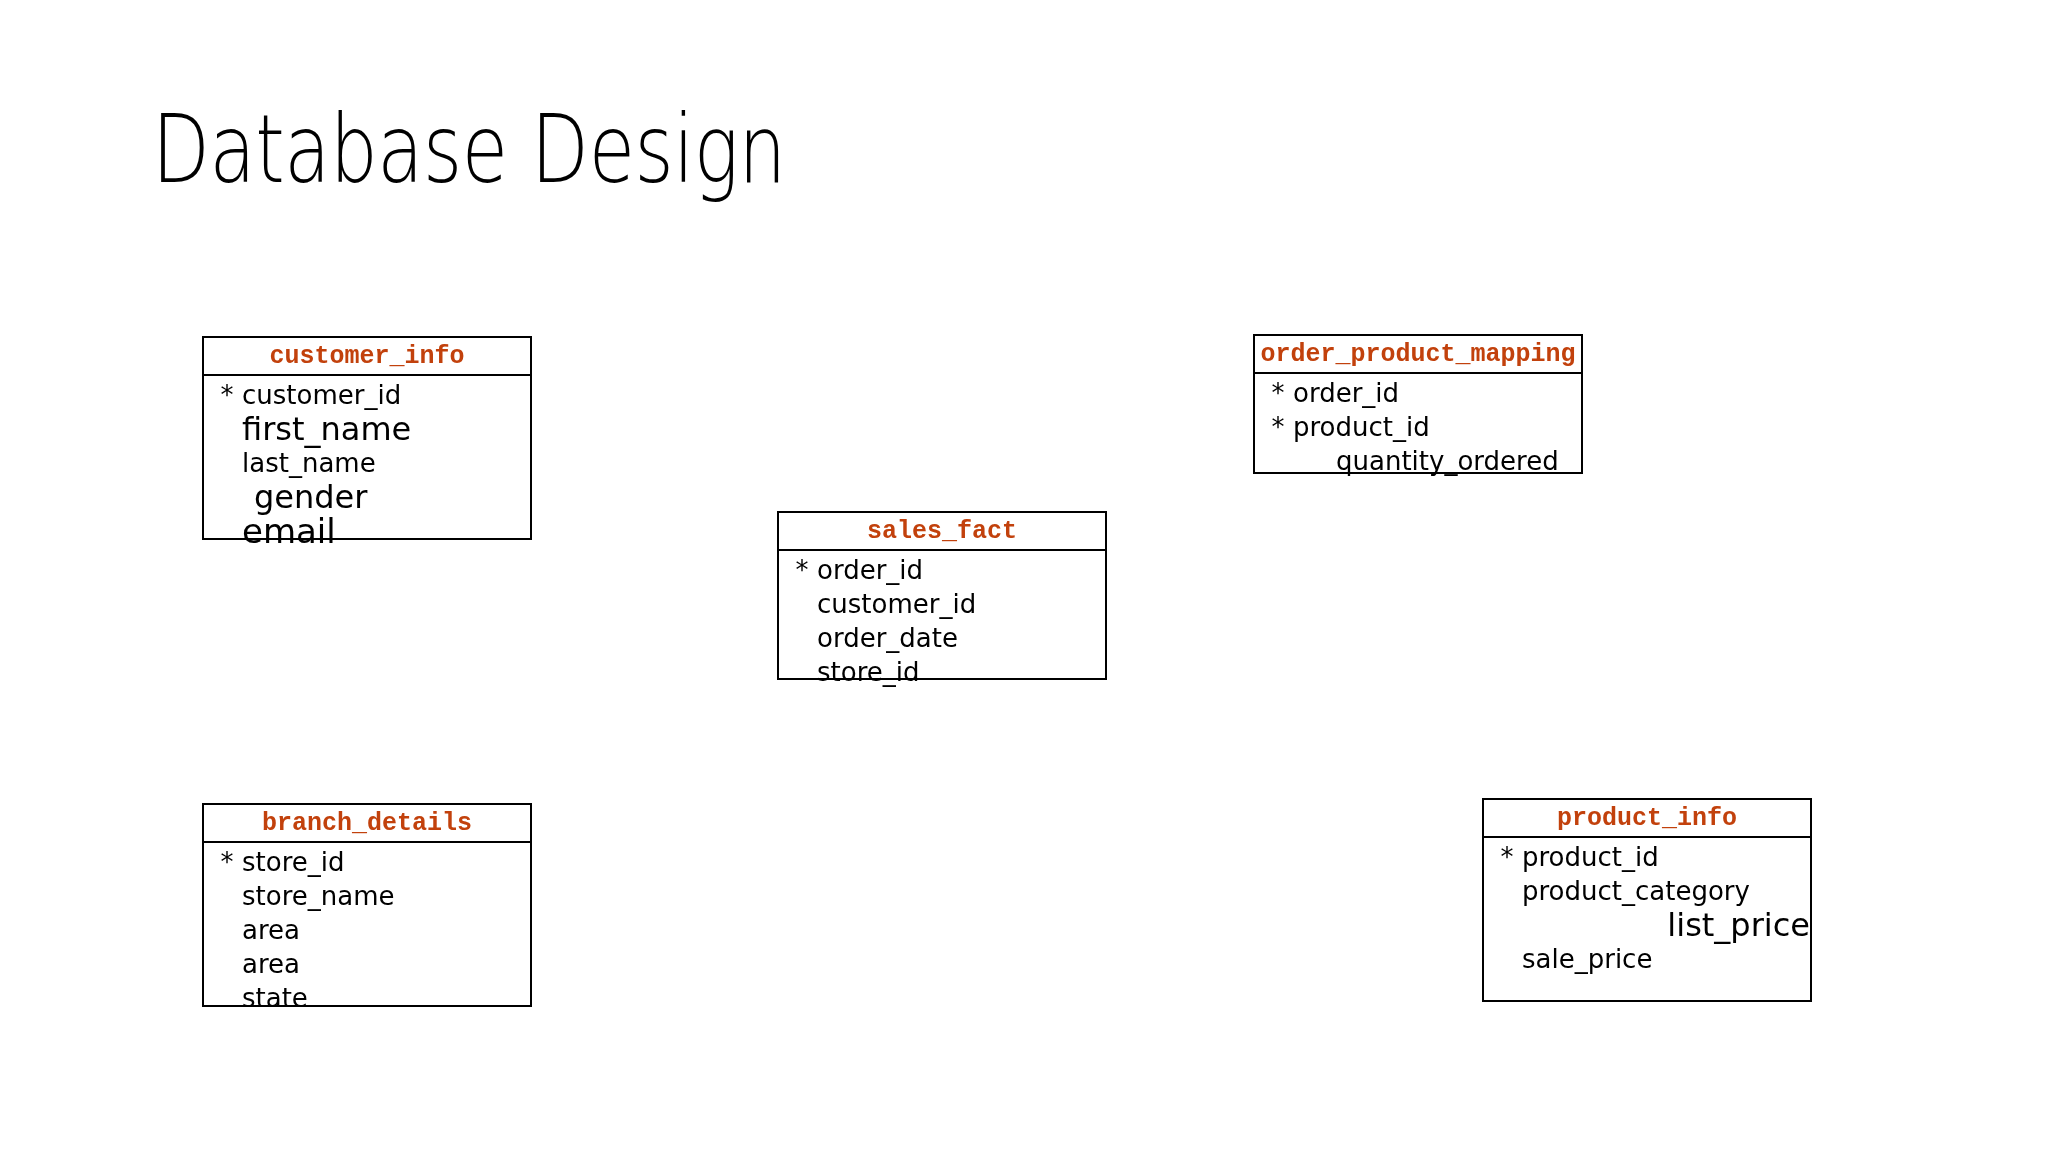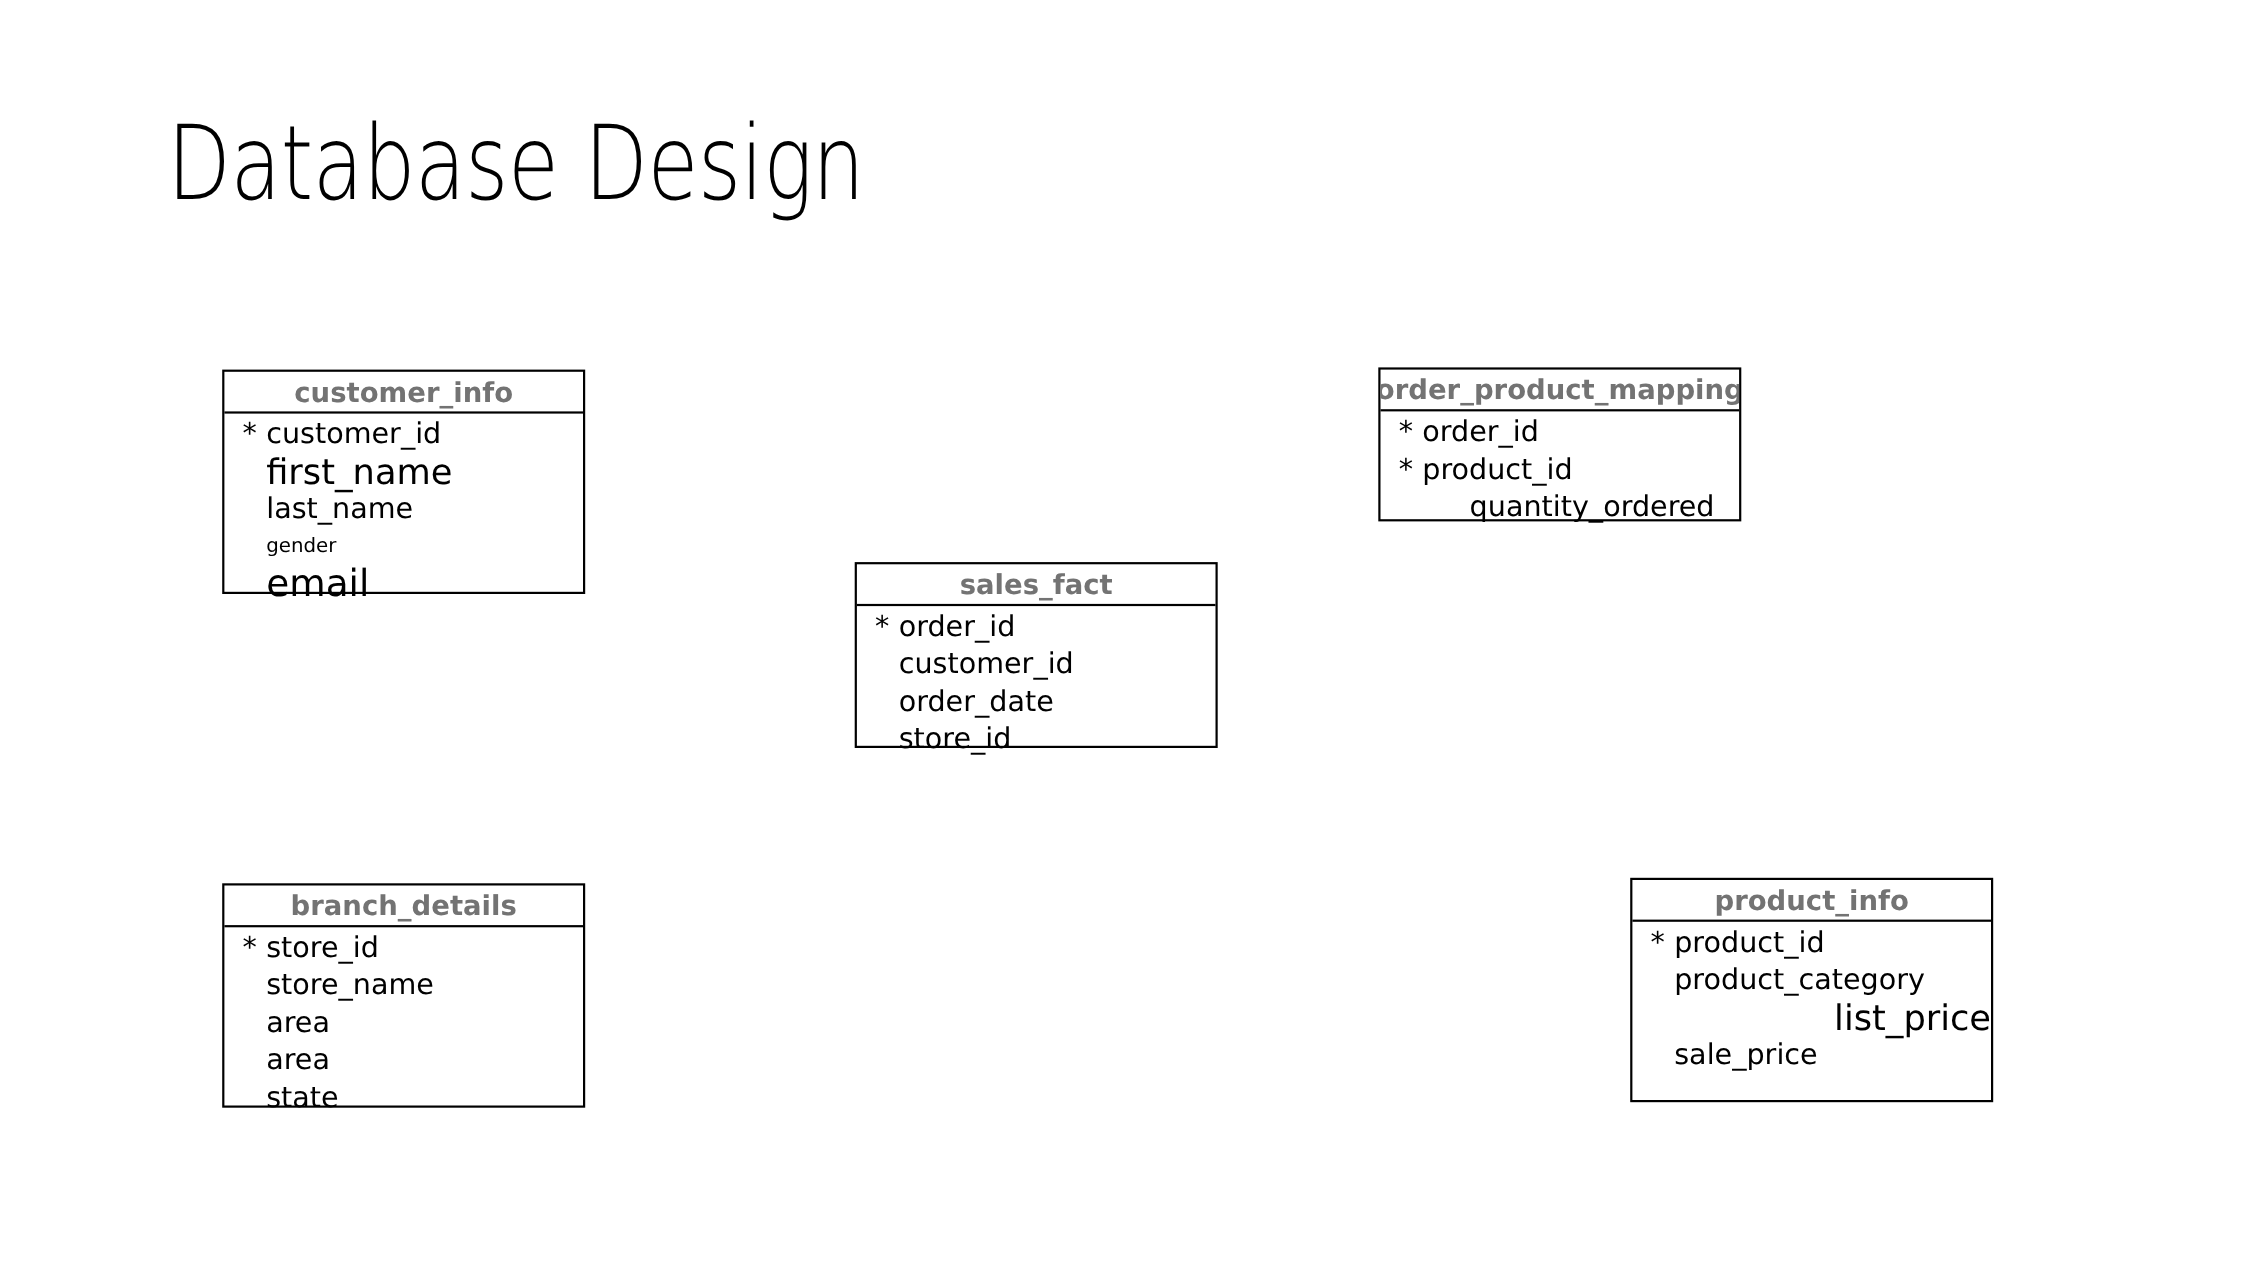--- a/index.html
+++ b/index.html
@@ -39,27 +39,28 @@
     box-sizing: border-box;
     background: #ffffff;
     border: 2.2px solid #000000;
     font-family: "DejaVu Sans", "Liberation Sans", sans-serif;
   }
   .entity-header {
     box-sizing: border-box;
     width: 100%;
     text-align: center;
     font-weight: bold;
-    color: #737373;
+    color: #c2410c;
     border-bottom: 2.2px solid #000000;
     white-space: nowrap;
     overflow: hidden;
     display: flex;
     align-items: center;
     justify-content: center;
+    font-family: Liberation Mono, monospace;
   }
   .entity-fields {
     box-sizing: border-box;
     width: 100%;
     padding: 2px 0 0 0;
   }
   .field-row {
     display: flex;
     align-items: baseline;
     color: #000000;
@@ -91,21 +92,21 @@
             <span class="field-name">customer_id</span>
           </div>
           <div class="field-row" style="height: 34px; font-size: 32px; line-height: 34px;">
             <span class="field-key" style="width: 30px; margin-left: 8px;"></span>
             <span class="field-name">first_name</span>
           </div>
           <div class="field-row" style="height: 34px; font-size: 26px; line-height: 34px;">
             <span class="field-key" style="width: 30px; margin-left: 8px;"></span>
             <span class="field-name">last_name</span>
           </div>
-          <div class="field-row" style="height: 34px; font-size: 18px; line-height: 34px;">
+          <div class="field-row" style="height: 34px; font-size: 32px; line-height: 34px; padding-left: 12px;">
             <span class="field-key" style="width: 30px; margin-left: 8px;"></span>
             <span class="field-name">gender</span>
           </div>
           <div class="field-row" style="height: 34px; font-size: 34px; line-height: 34px; align-items: center;">
             <span class="field-key" style="width: 30px; margin-left: 8px;"></span>
             <span class="field-name">email</span>
           </div>
         </div>
       </div>
       <div class="entity" style="left: 1253px; top: 334px; width: 330px; height: 140px;">

